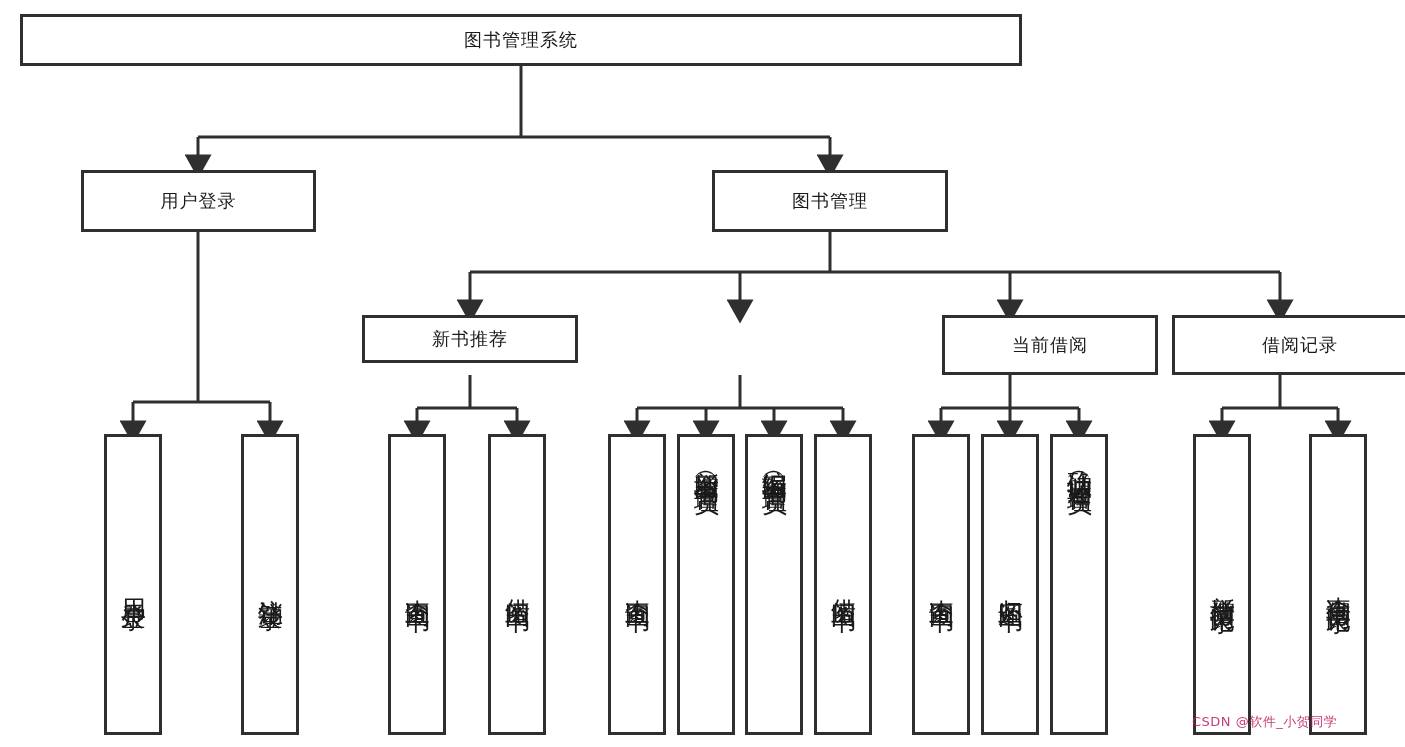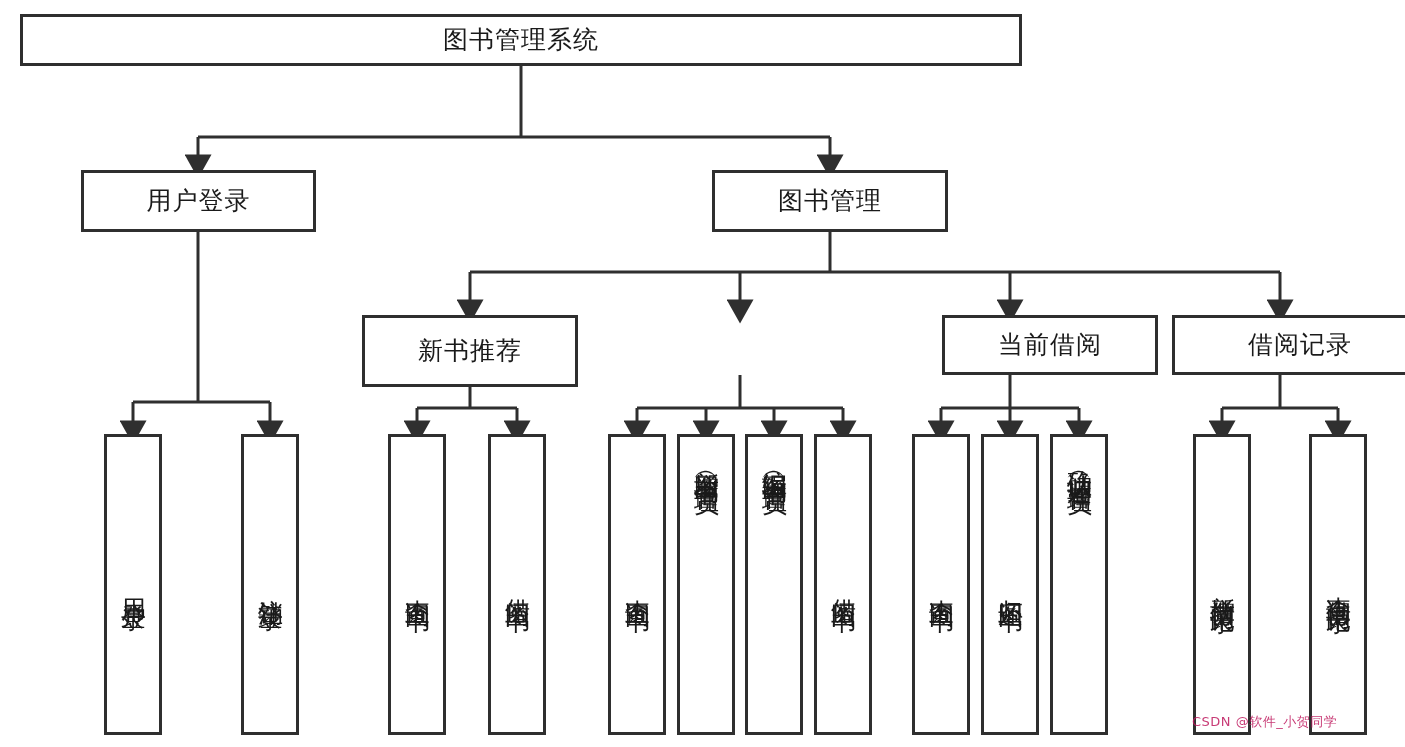--- a/index.html
+++ b/index.html
@@ -29,21 +29,21 @@
     position: absolute;
     box-sizing: border-box;
     background: #ffffff;
     border: 3px solid #2f2f2f;
     display: flex;
     align-items: center;
     justify-content: center;
     color: #1a1a1a;
   }
   .node.horiz .label {
-    font-size: 25px;
+    font-size: 18px;
     line-height: 1.15;
     letter-spacing: 1px;
     white-space: nowrap;
   }
   .node.vert {
     align-items: flex-start;
     justify-content: center;
     padding-top: 14px;
   }
   .node.vert .label {
@@ -127,21 +127,21 @@
     <span class="label">图书管理系统</span>
   </div>
 
   <div class="node horiz" style="left:81px; top:170px; width:235px; height:62px;">
     <span class="label">用户登录</span>
   </div>
   <div class="node horiz" style="left:712px; top:170px; width:236px; height:62px;text-align:center;">
     <span class="label">图书管理</span>
   </div>
 
-  <div class="node horiz" style="left:362px; top:315px; width:216px; height:72px;">
+  <div class="node horiz" style="left:362px; top:315px; width:216px; height:48px;">
     <span class="label">新书推荐</span>
   </div>
   <div class="node horiz" style="left:902px; top:315px; width:216px; height:60px;margin-left:40px;">
     <span class="label">当前借阅</span>
   </div>
   <div class="node horiz" style="left:1172px; top:315px; width:256px; height:60px;">
     <span class="label">借阅记录</span>
   </div>
 
   <div class="node vert v-mid" style="left:104px; top:434px; width:58px; height:301px;">

